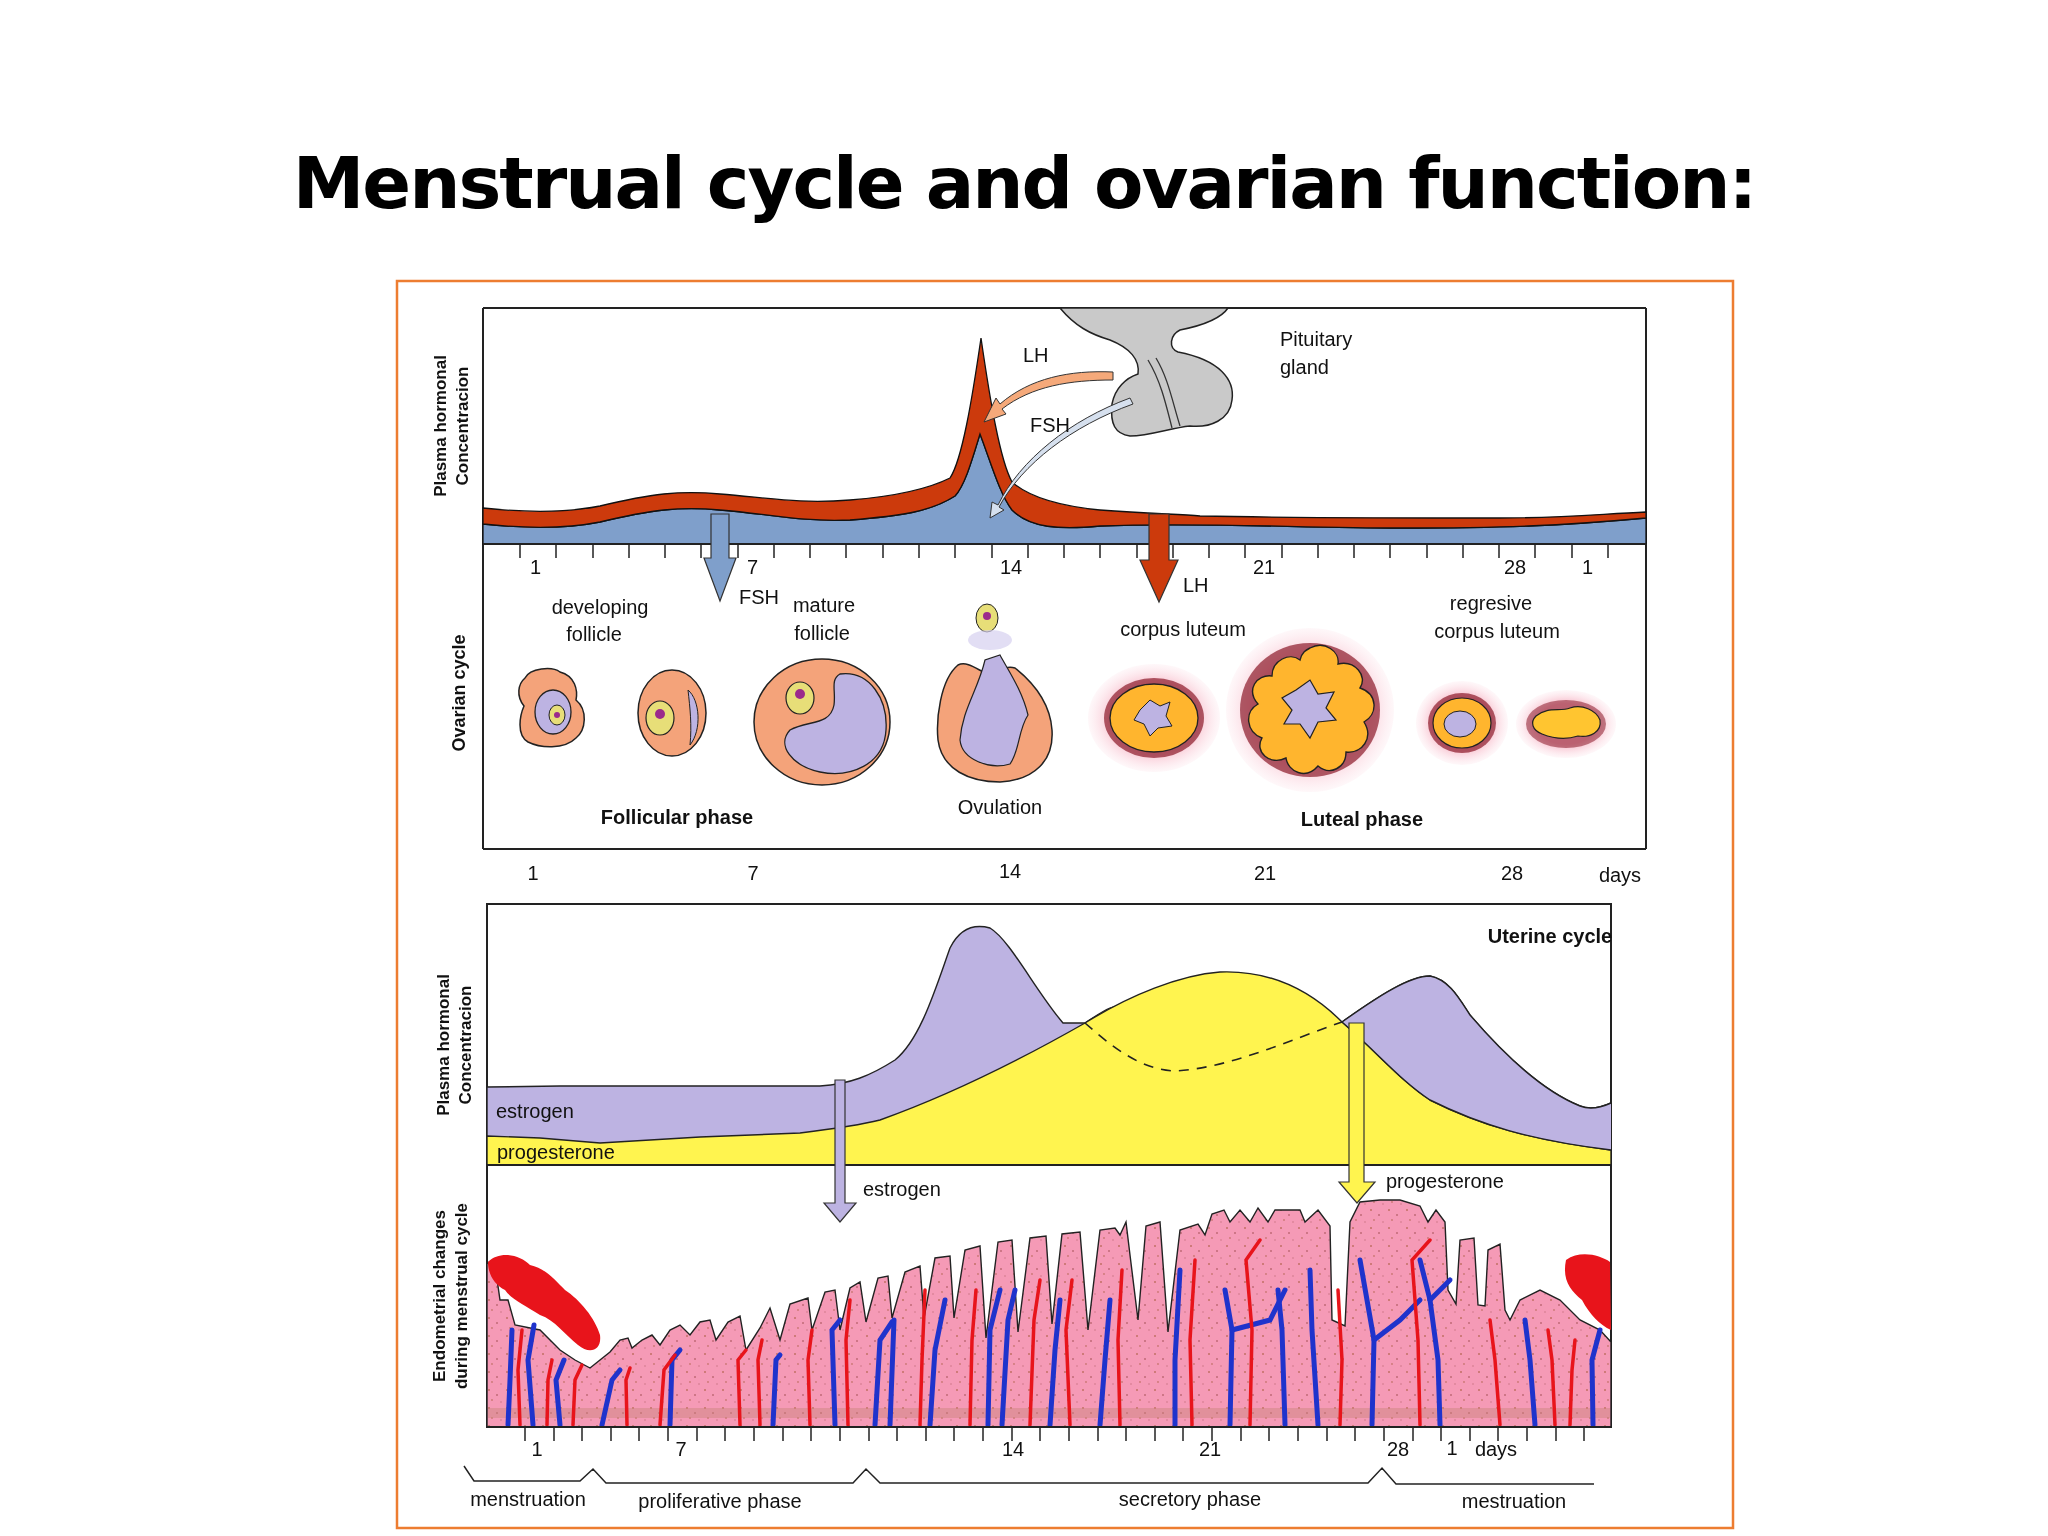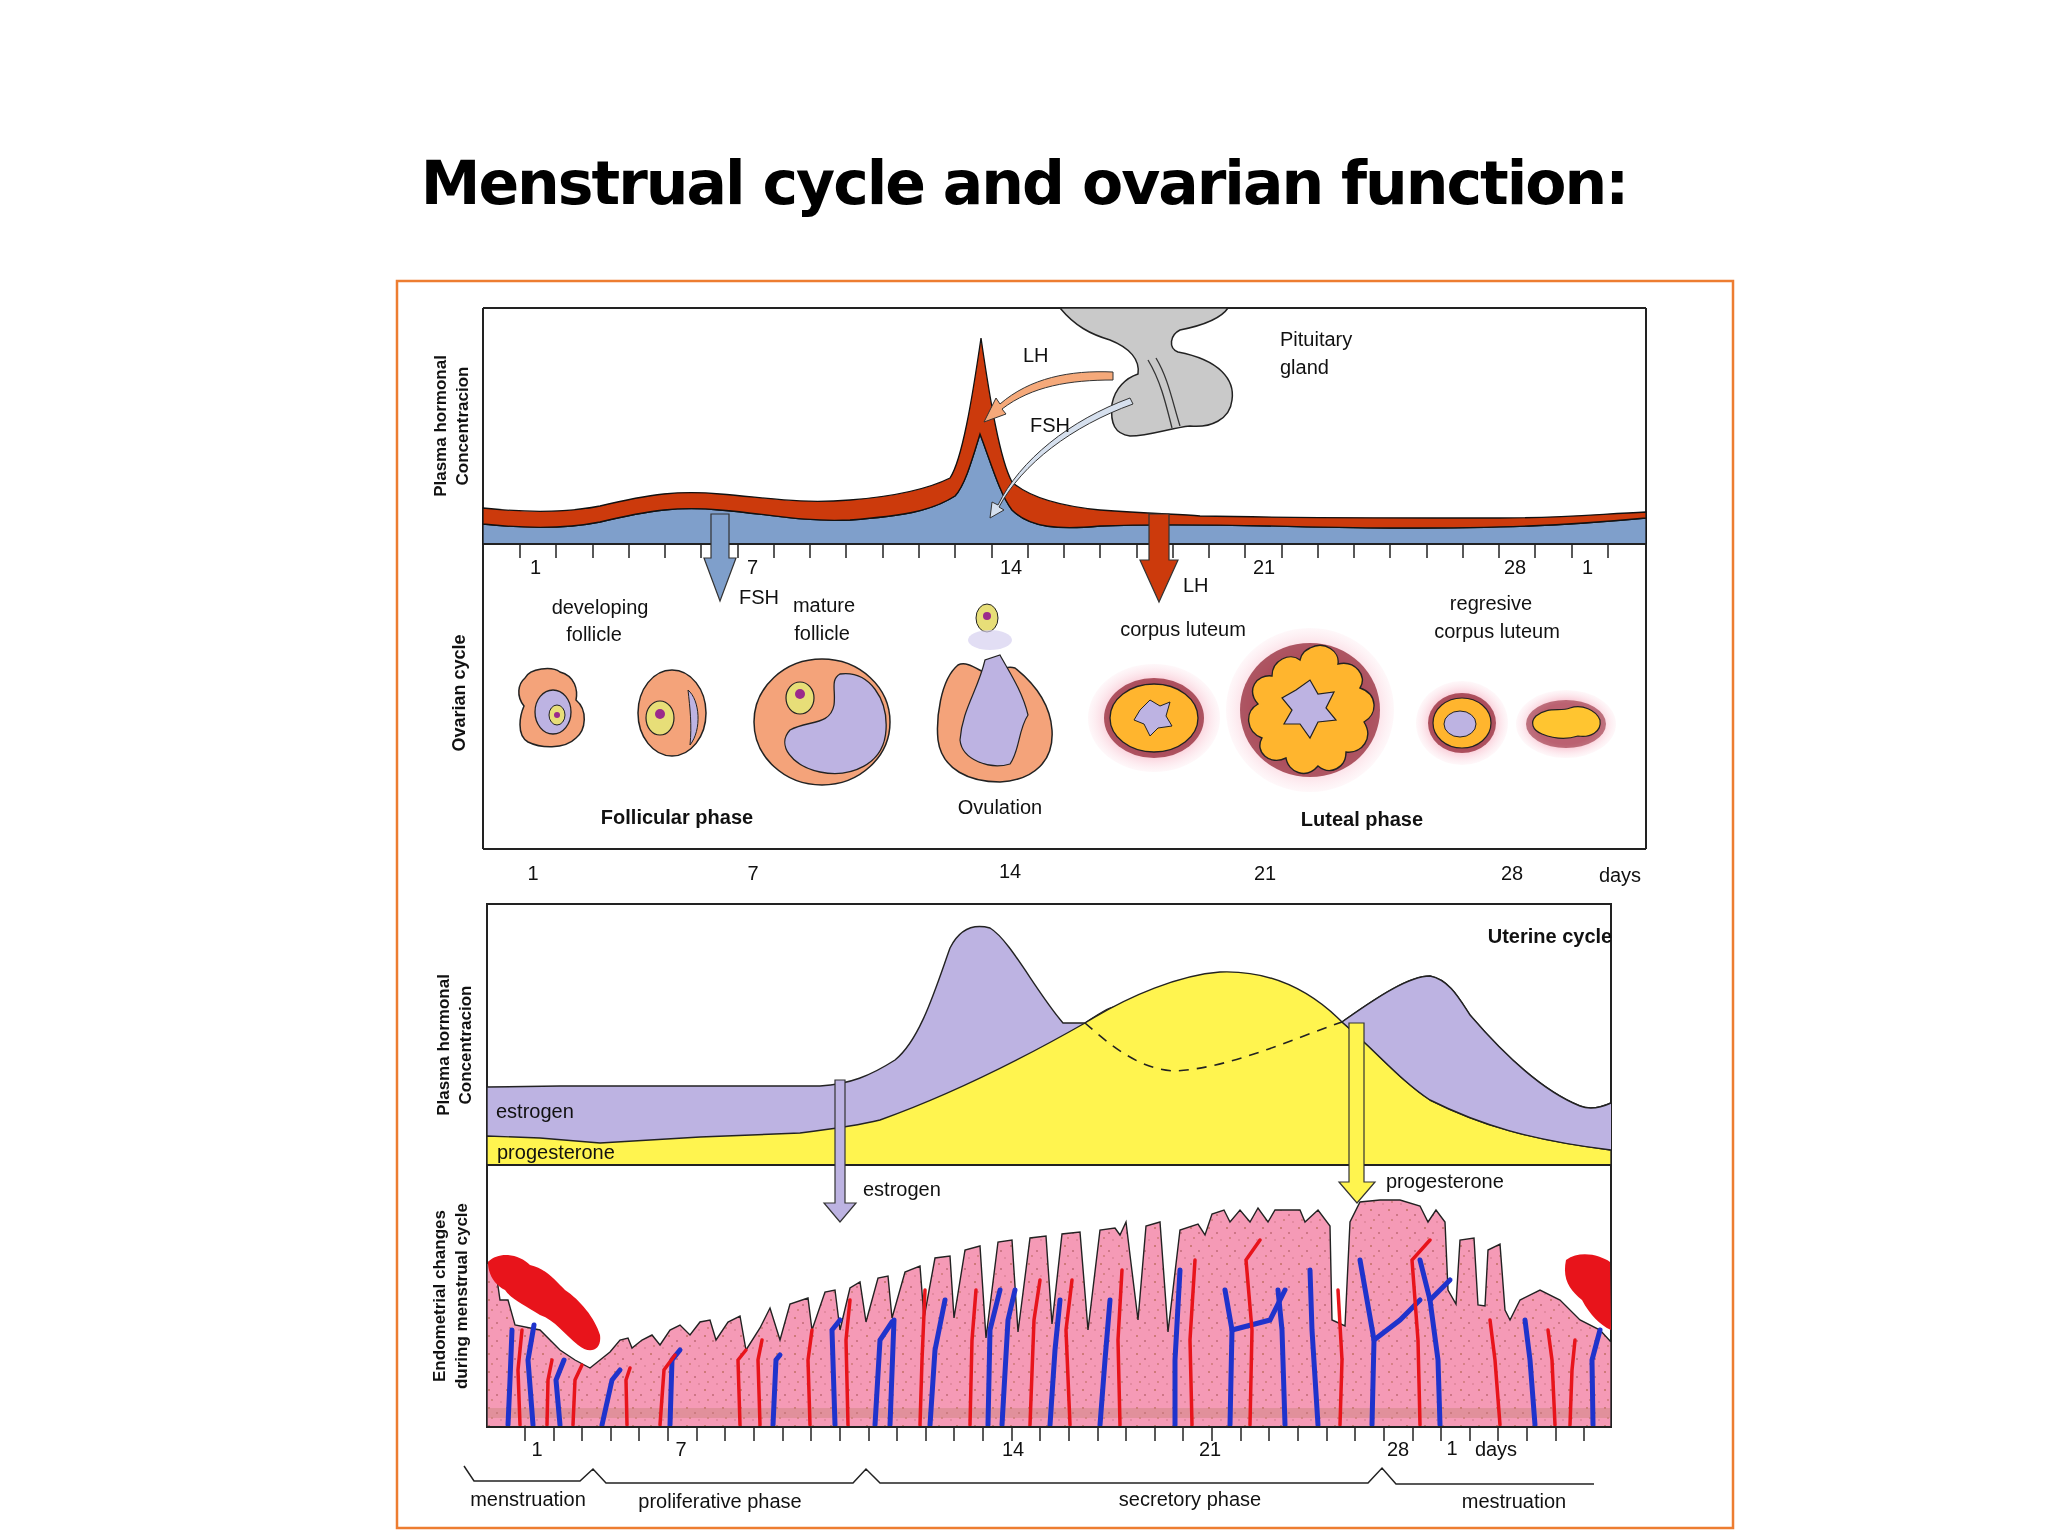--- a/index.html
+++ b/index.html
@@ -1,17 +1,17 @@
 <!DOCTYPE html>
 <html><head>
 <meta charset="utf-8">
 <style>
   html,body{margin:0;padding:0;background:#fff;}
   body{width:2048px;height:1536px;position:relative;overflow:hidden;font-family:"Liberation Sans","DejaVu Sans",sans-serif;}
-  .title{position:absolute;left:0;width:2048px;top:128px;text-align:center;font-family:"DejaVu Sans",sans-serif;font-weight:bold;font-size:60px;letter-spacing:-2px;color:#000;line-height:110px;}
+  .title{position:absolute;left:0;width:2048px;top:128px;text-align:center;font-family:"DejaVu Sans",sans-serif;font-weight:bold;font-size:72px;letter-spacing:-2px;color:#000;line-height:110px;}
   svg{position:absolute;left:0;top:0;}
   svg text{font-family:"Liberation Sans","DejaVu Sans",sans-serif;fill:#111;}
   .lbl{font-size:20px;}
   .bold{font-weight:bold;}
   .axisv{font-size:17px;font-weight:bold;fill:#111;}
 </style>
 </head>
 <body>
 
 <div class="title">Menstrual cycle and ovarian function:</div>

